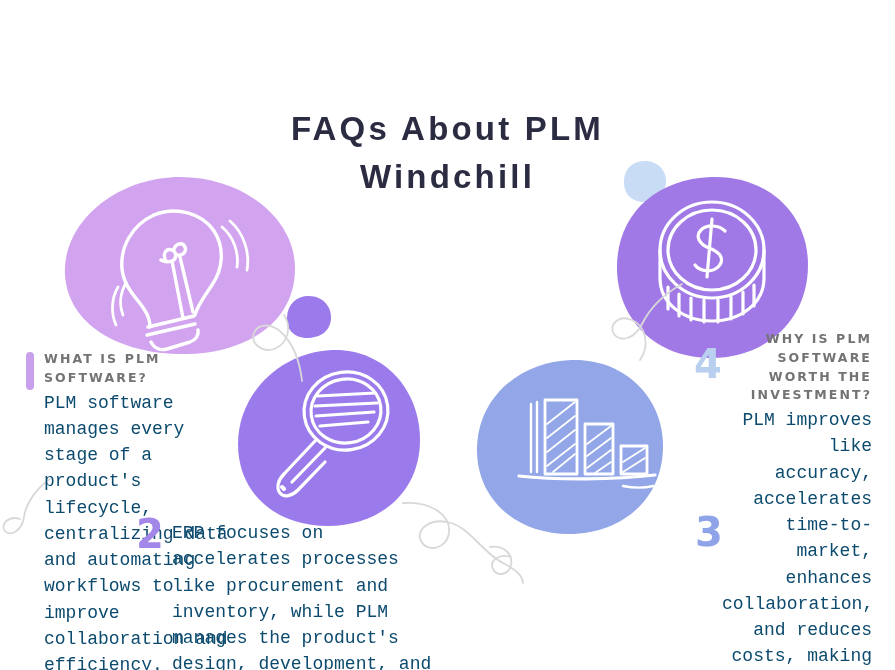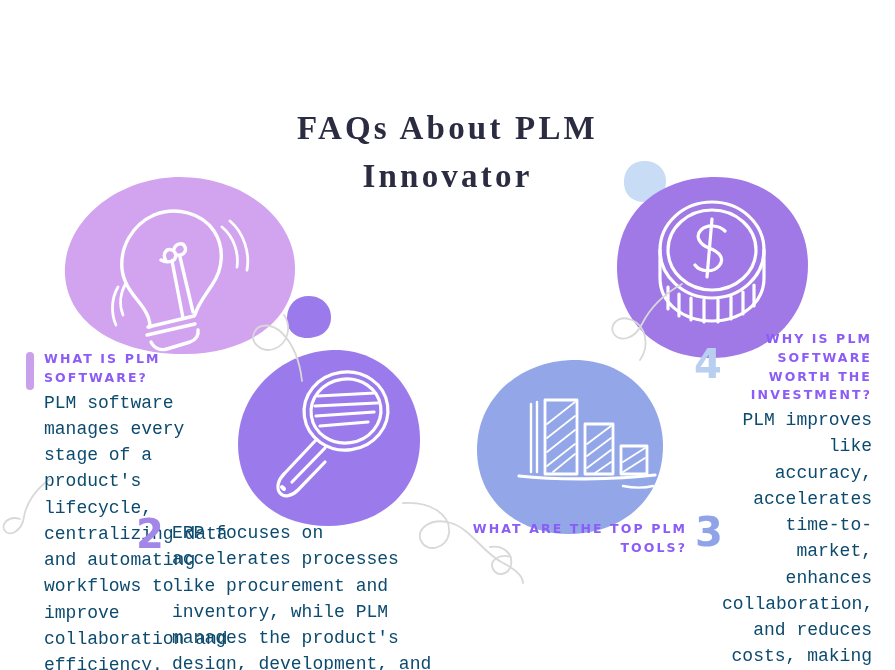--- a/index.html
+++ b/index.html
@@ -23,40 +23,39 @@
     position: absolute;
     left: 160px;
     top: 105px;
     width: 575px;
     text-align: center;
     font-size: 33px;
     font-weight: bold;
     letter-spacing: 3.2px;
     line-height: 1.45;
     color: #2b2c42;
-    font-family: Liberation Serif, serif;
   }
 
   
   .blob { position: absolute; }
   .blob svg { display: block; overflow: visible; }
 
   
   .doodle { position: absolute; }
   .doodle svg { display: block; }
 
   
   .faq { position: absolute; }
   .faq-head {
     font-family: "DejaVu Sans", sans-serif;
     font-size: 12.5px;
     font-weight: bold;
     letter-spacing: 2.1px;
     line-height: 1.5;
-    color: #8b5cf6;
+    color: #737373;
     text-transform: uppercase;
   }
   .faq-body {
     font-size: 18px;
     line-height: 1.46;
     color: #0c4a6e;
     margin-top: 2px;
     font-family: Liberation Mono, monospace;
   }
   .num {
@@ -208,37 +207,36 @@
   </div>
 
   <div class="doodle" style="left:0px; top:475px;">
     <svg width="60" height="70" viewBox="0 0 60 70">
       <path d="M50 4 C36 14 26 28 24 42 C22 56 10 62 5 56 C0 50 8 40 20 44" fill="none" stroke="#d8d8d8" stroke-width="1.8" stroke-linecap="round"></path>
     </svg>
   </div>
 
   <div class="title">
     <div>FAQs About PLM</div>
-    <div>Innovator</div>
+    <div>Windchill</div>
   </div>
 
   <div class="faq" id="faq1">
     <div class="num num-1" style="left:-18px; top:2px;">1</div>
     <div class="faq-head">What is PLM Software?</div>
     <div class="faq-body">PLM software manages every stage of a product's lifecycle, centralizing data and automating workflows to improve collaboration and efficiency.</div>
   </div>
 
   <div class="faq" id="faq2">
     <div class="num num-2" style="left:-36px; top:-4px;">2</div>
     <div class="faq-body">ERP focuses on accelerates processes like procurement and inventory, while PLM manages the product's design, development, and lifecycle.</div>
   </div>
 
   <div class="faq align-right" id="faq3">
     <div class="num num-3" style="left:243px; top:-8px;">3</div>
-    <div class="faq-head">What are the Top PLM Tools?</div>
   </div>
 
   <div class="faq align-right" id="faq4">
     <div class="num num-4" style="left:-28px; top:14px;">4</div>
     <div class="faq-head">Why is PLM Software worth the investment?</div>
     <div class="faq-body">PLM improves like accuracy, accelerates time-to-market, enhances collaboration, and reduces costs, making it a valuable asset for any organization.</div>
   </div>
 
 </div>
 

